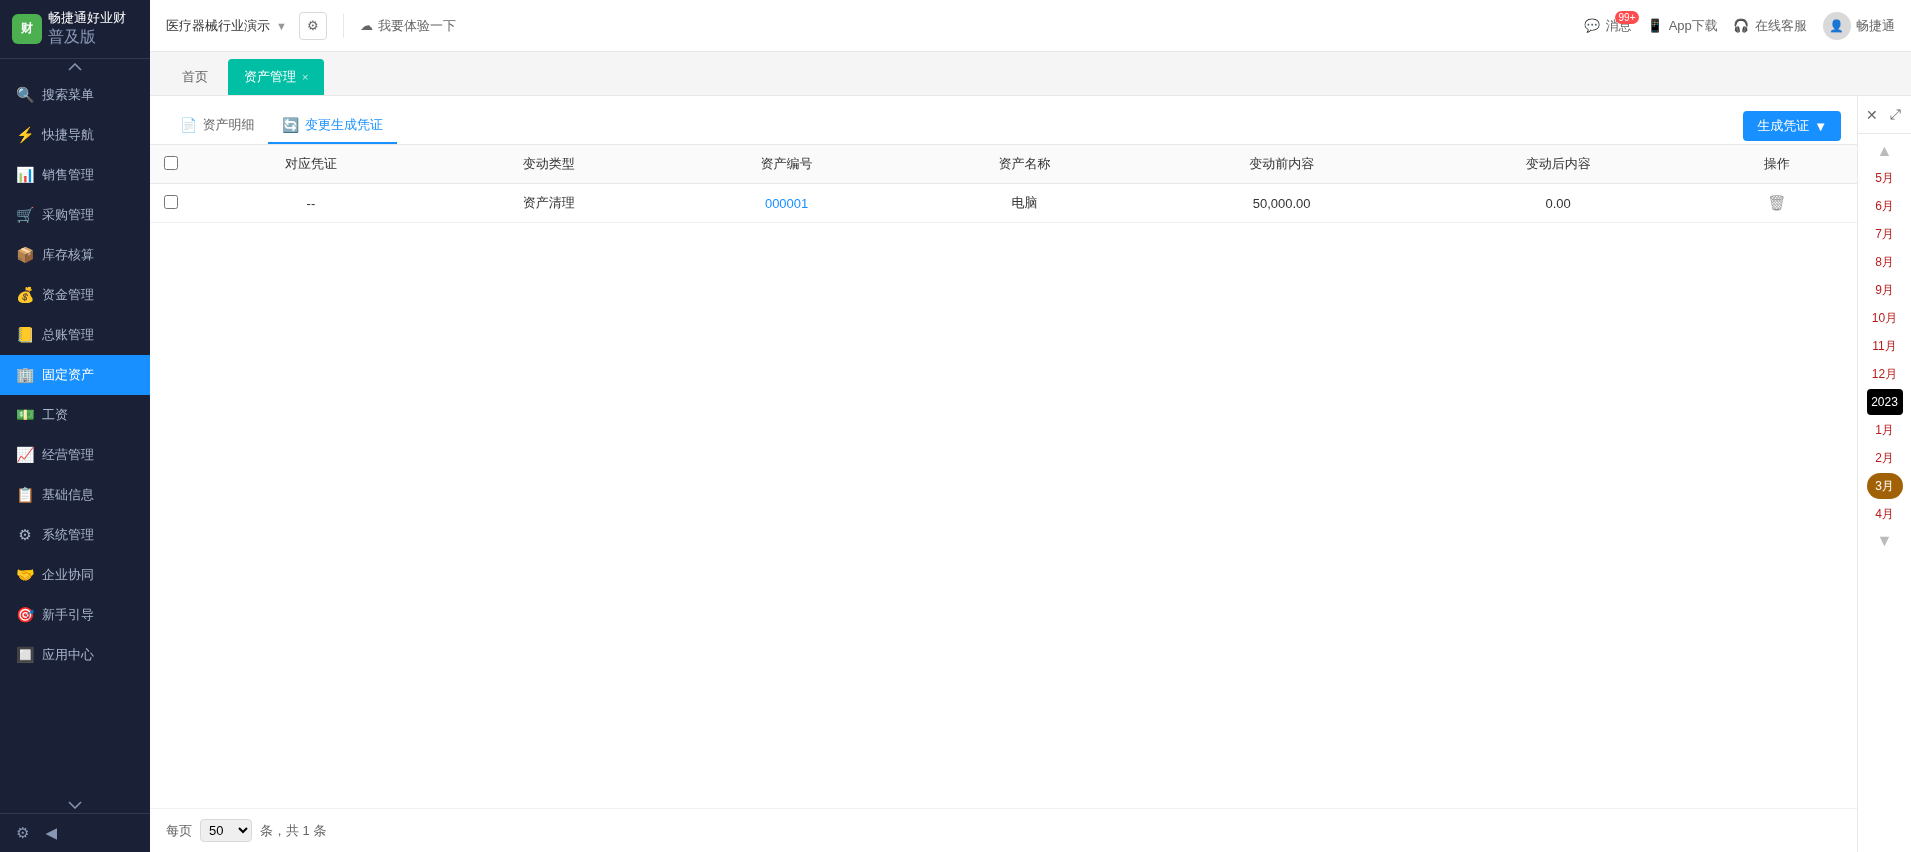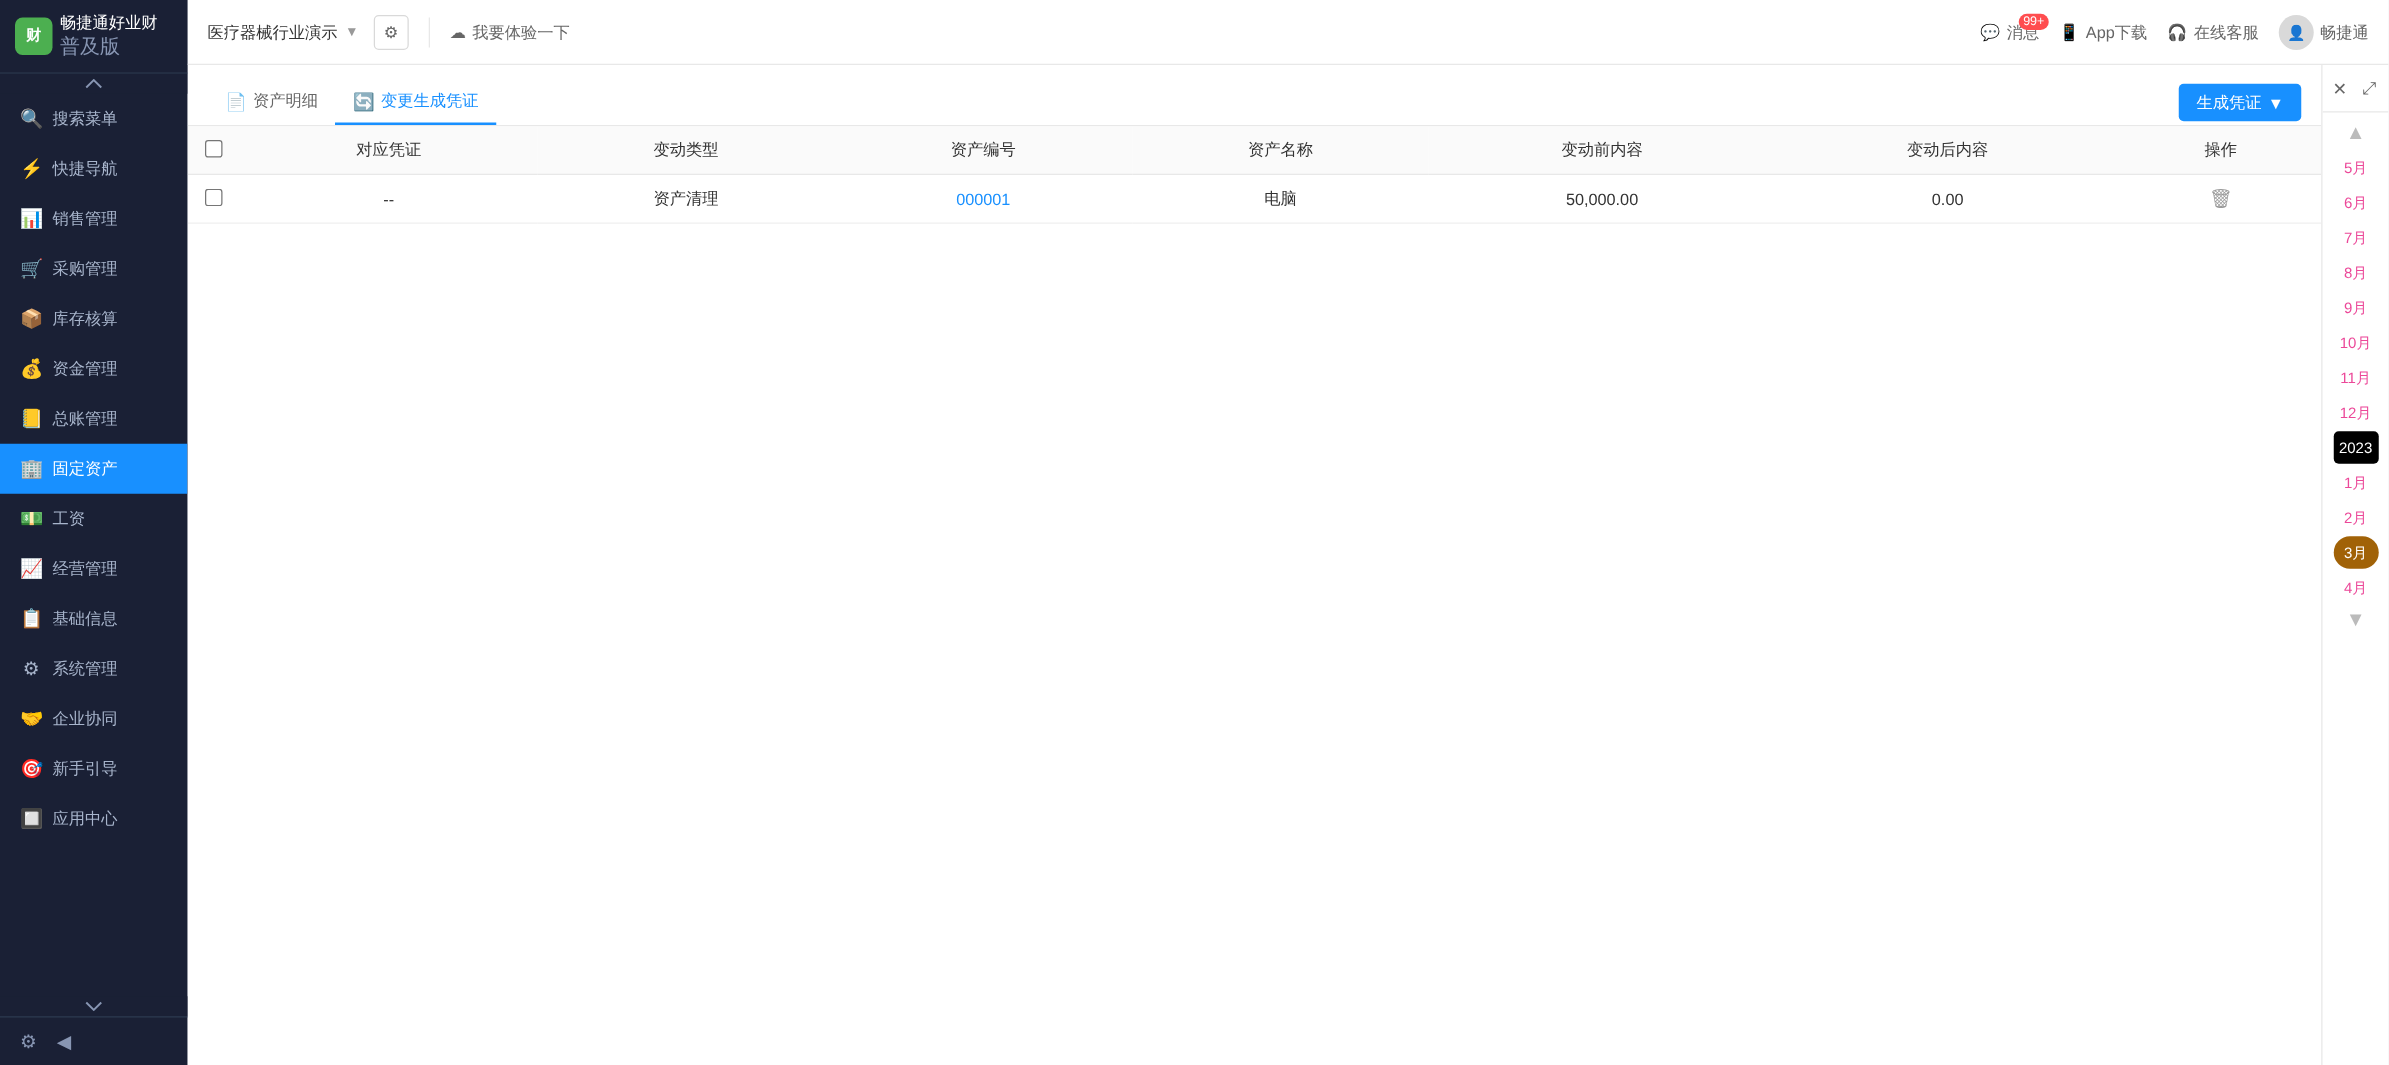--- a/index.html
+++ b/index.html
@@ -233,21 +233,21 @@
       display: flex;
       flex-direction: column;
       align-items: center;
       padding: 4px 0;
     }
     .timeline::-webkit-scrollbar { width: 3px; }
     .timeline::-webkit-scrollbar-thumb { background: #ccc; border-radius: 2px; }
     .timeline-month {
       width: 36px; height: 26px;
       display: flex; align-items: center; justify-content: center;
-      font-size: 12px; color: #ec4899;
+      font-size: 12px; color: #b91c1c;
       cursor: pointer;
       border-radius: 13px;
       margin: 1px 0;
     }
     .timeline-month.active { background: #a16207; color: #fff; }
     .timeline-month.year-marker { background: #000000; color: #fff; border-radius: 4px; }
     .timeline-nav { color: #bbb; font-size: 16px; cursor: pointer; padding: 4px; }
 
     
     input[type="checkbox"] { cursor: pointer; width: 14px; height: 14px; }
@@ -375,20 +375,29 @@
         <span>🎧</span>
         <span>在线客服</span>
       </div>
       <div class="topbar-right-item">
         <div class="topbar-avatar">👤</div>
         <span>畅捷通</span>
       </div>
     </div>
   </div>
 
+  <div class="tabbar">
+    <div class="tab tab-home">
+      <span>首页</span>
+    </div>
+    <div class="tab active">
+      <span>资产管理</span>
+      <span class="tab-close">×</span>
+    </div>
+  </div>
 
   <div style="display:flex; flex:1; overflow:hidden;">
     <div class="content">
 
       <div class="subtabbar">
         <div class="subtab">
           <span class="subtab-icon">📄</span>
           <span>资产明细</span>
         </div>
         <div class="subtab active">
@@ -429,20 +438,30 @@
               <td>50,000.00</td>
               <td>0.00</td>
               <td>
                 <span class="delete-btn">🗑</span>
               </td>
             </tr>
           </tbody>
         </table>
       </div>
 
+      <div class="pagination">
+        <span>每页</span>
+        <select>
+          <option selected="">50</option>
+          <option>10</option>
+          <option>20</option>
+          <option>100</option>
+        </select>
+        <span>条，共 1 条</span>
+      </div>
     </div>
 
     <div class="right-panel">
       <div class="right-panel-header">
         <span class="panel-ctrl-btn">✕</span>
         <span class="panel-ctrl-btn">⤢</span>
       </div>
 
       <div class="timeline">
         <div class="timeline-nav">▲</div>

